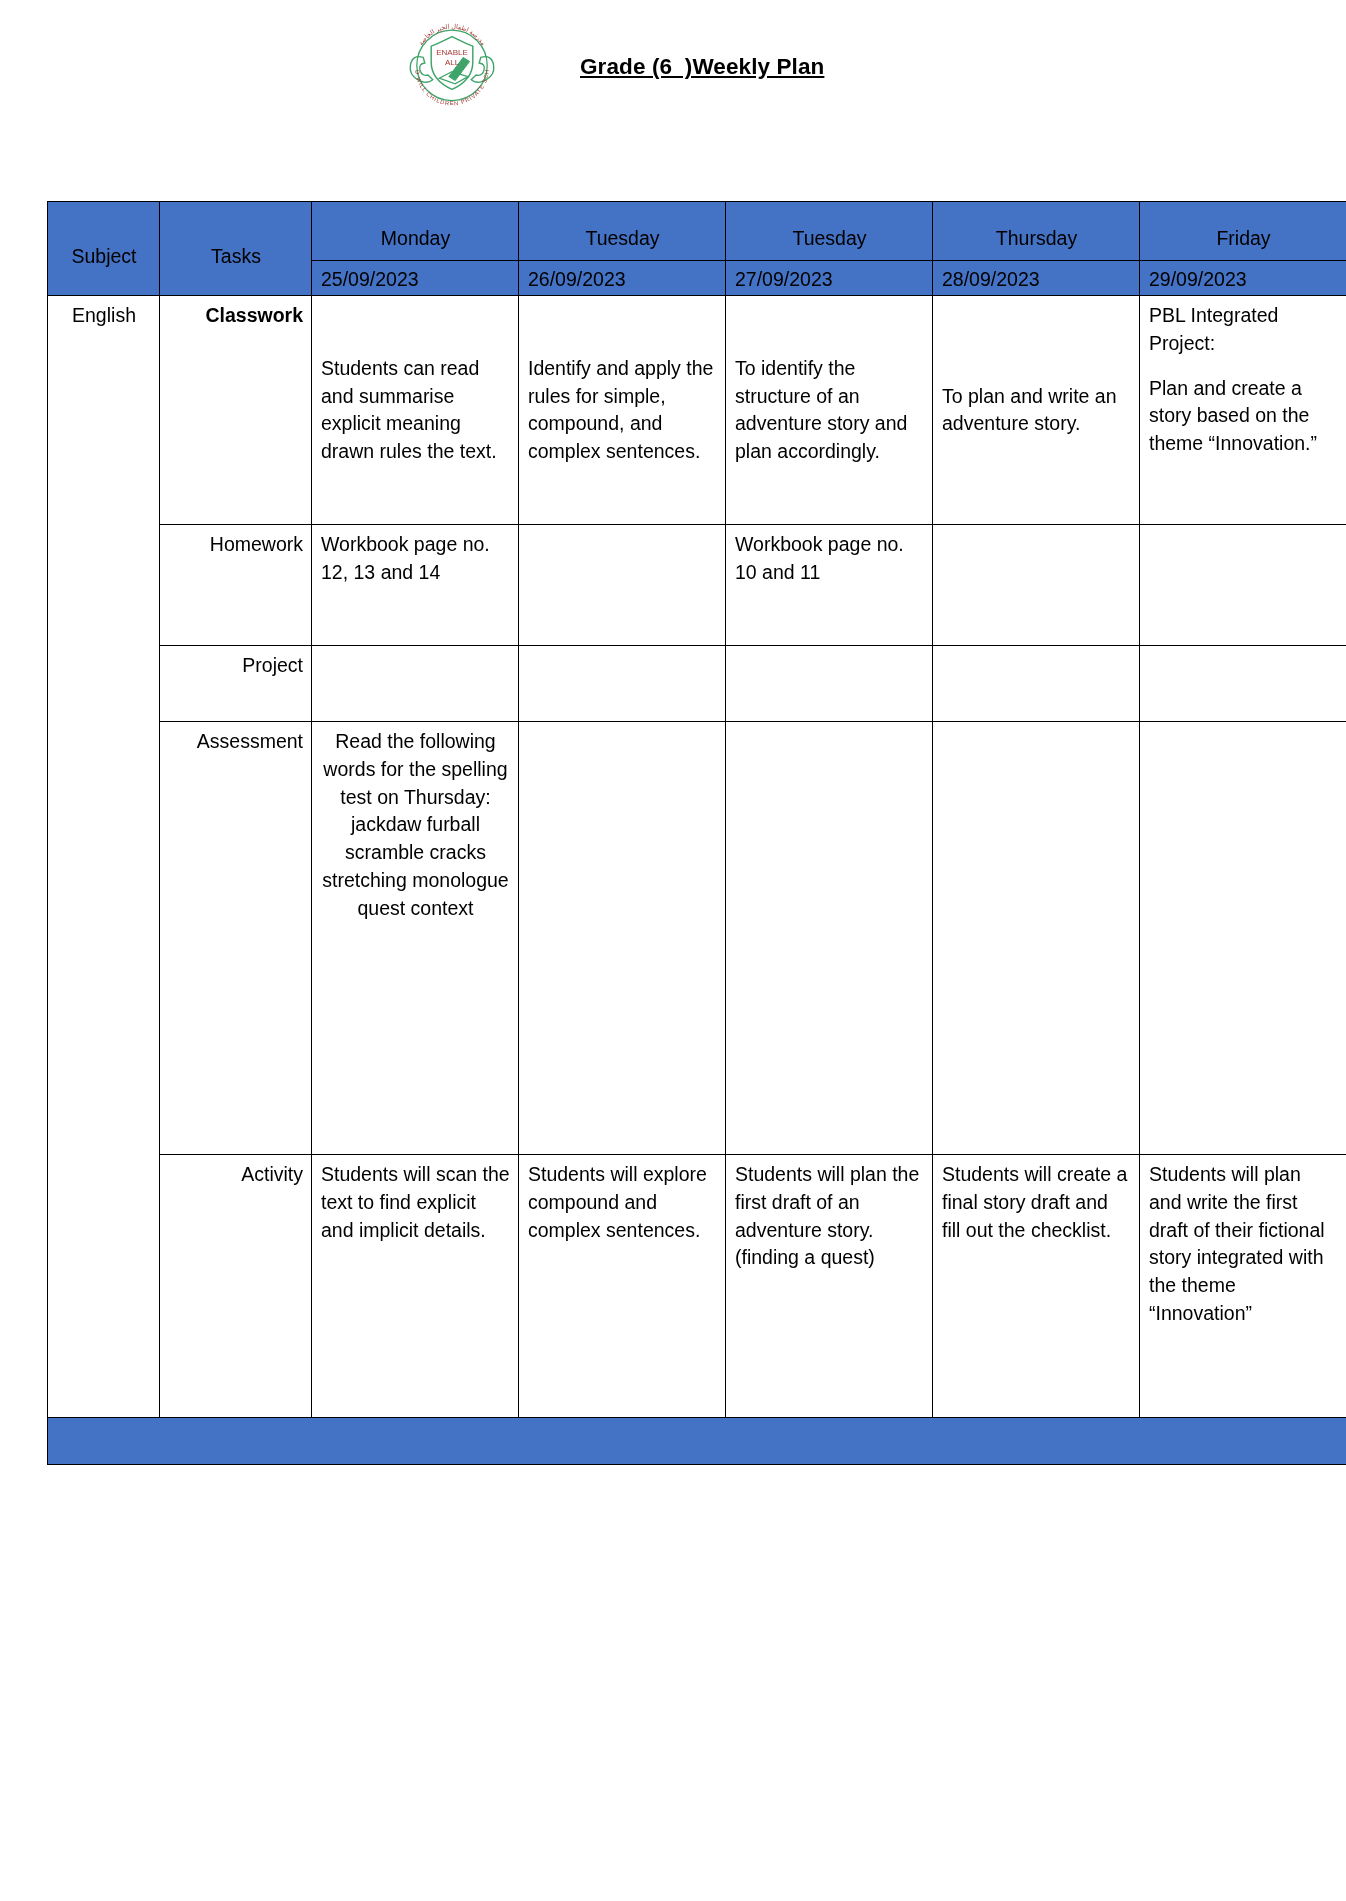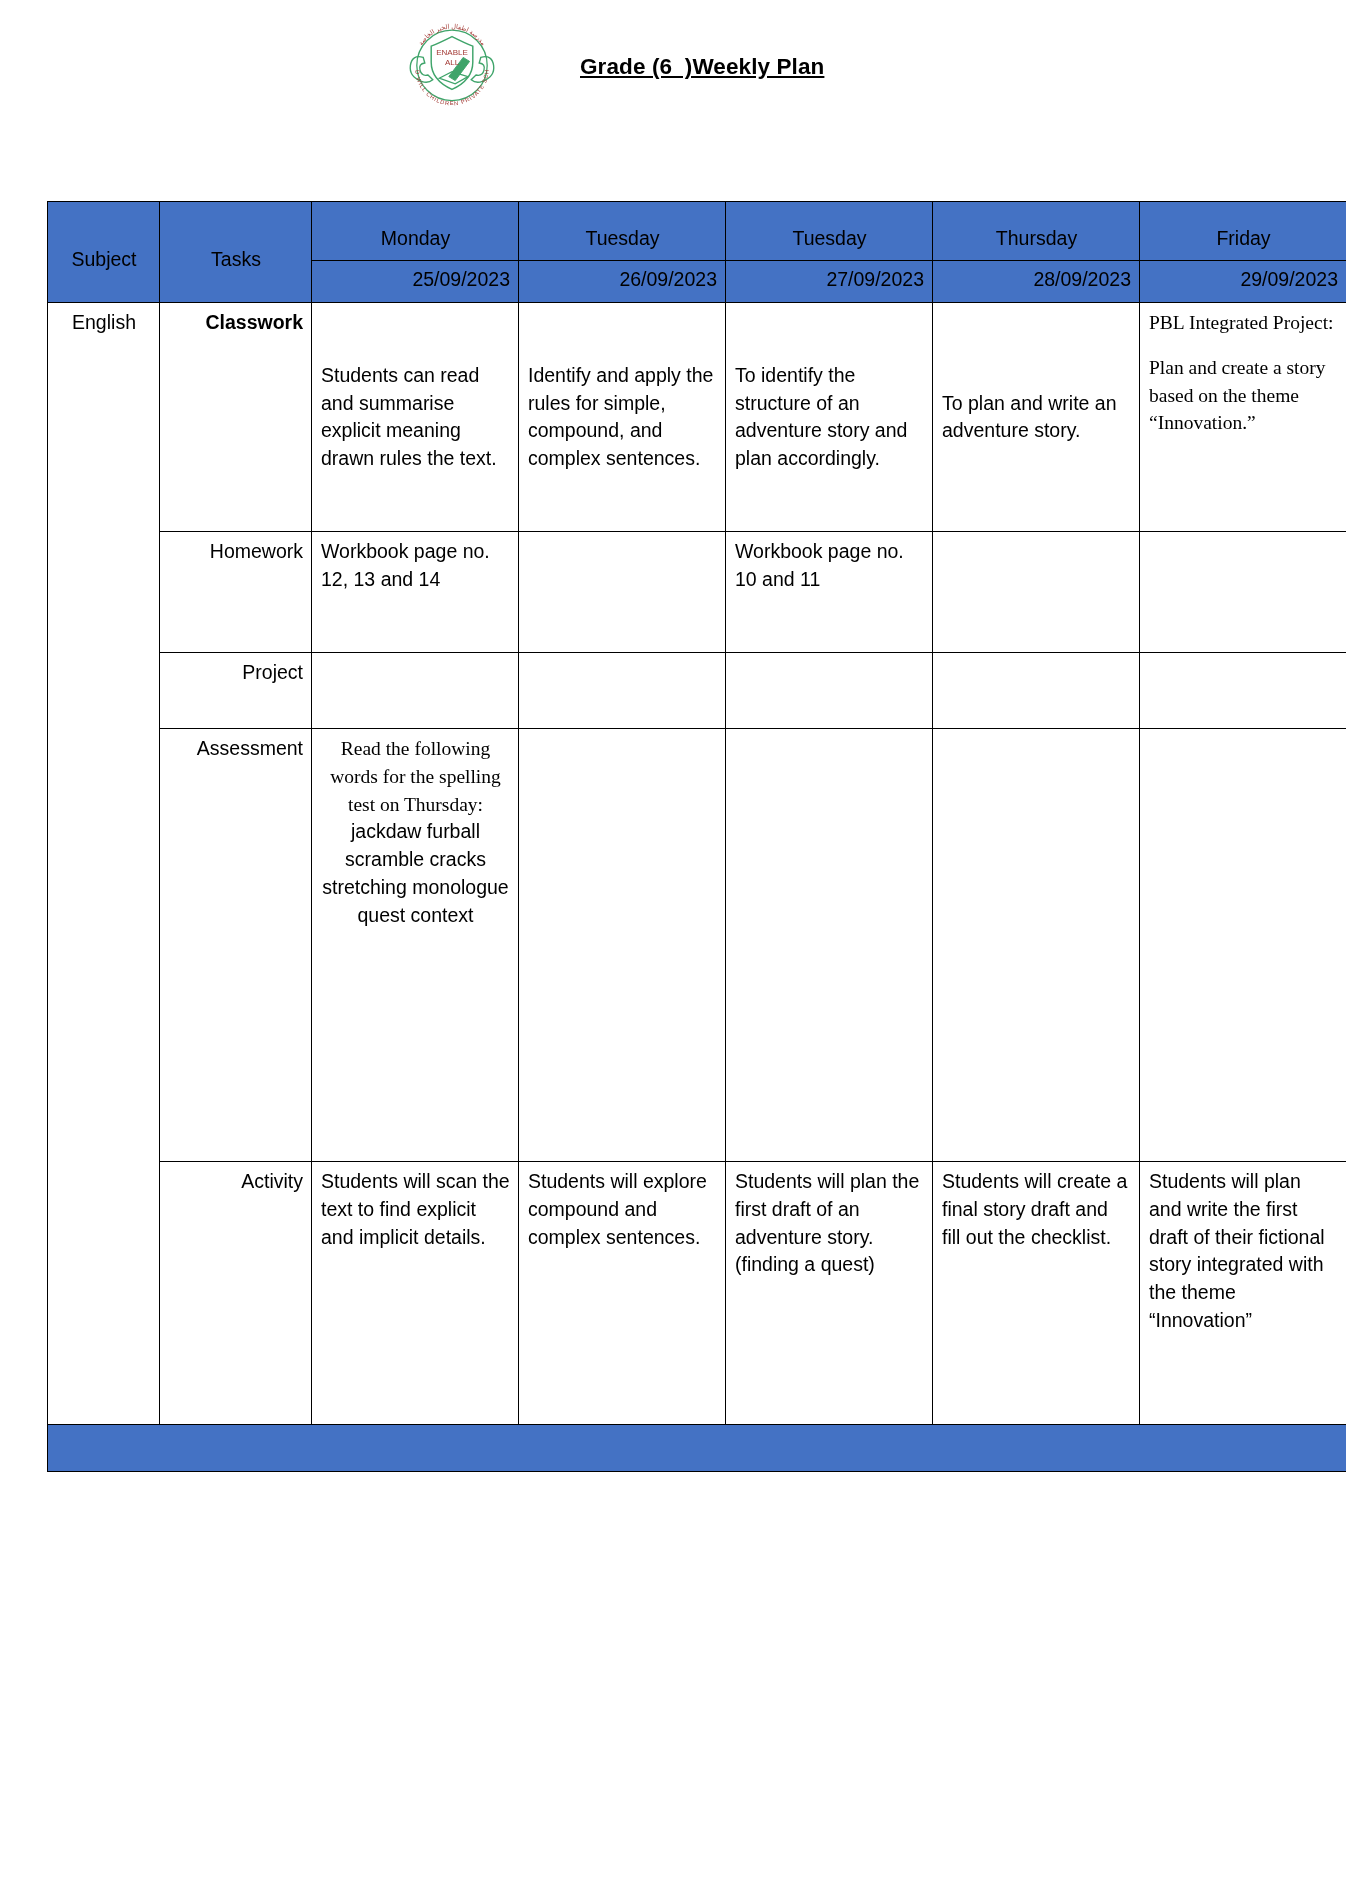--- a/index.html
+++ b/index.html
@@ -76,24 +76,24 @@
   tr.head td {
     background: #4472C4;
     text-align: center;
     font-size: 19.5px;
     padding-top: 23px;
     padding-bottom: 7px;
     vertical-align: middle;
   }
   tr.head-dates td {
     background: #4472C4;
-    text-align: right;
+    text-align: left;
     font-size: 19.5px;
     padding-top: 5px;
-    padding-bottom: 9px;
+    padding-bottom: 2px;
     vertical-align: top;
     margin-top: 26px;
   }
   td.span-subject, td.span-tasks {
     background: #4472C4;
     text-align: center;
     vertical-align: middle;
   }
 
   td.subject-cell {
@@ -112,21 +112,21 @@
   td.body-cell { vertical-align: top; }
   td.body-cell.vcenter { vertical-align: middle; }
   td.body-cell.center  { text-align: center; }
 
   tr.footer-band td {
     background: #4472C4;
     height: 46px;
     padding: 0;
   }
 
-  .cell-block { display: block; font-family: Liberation Serif, serif; }
+  .cell-block { display: block; }
   .cell-block + .cell-block { margin-top: 17px; }
   .wordlist { display: block; }
 </style>
 </head>
 <body>
 
 <div class="page">
 
   <div class="doc-header">
 

